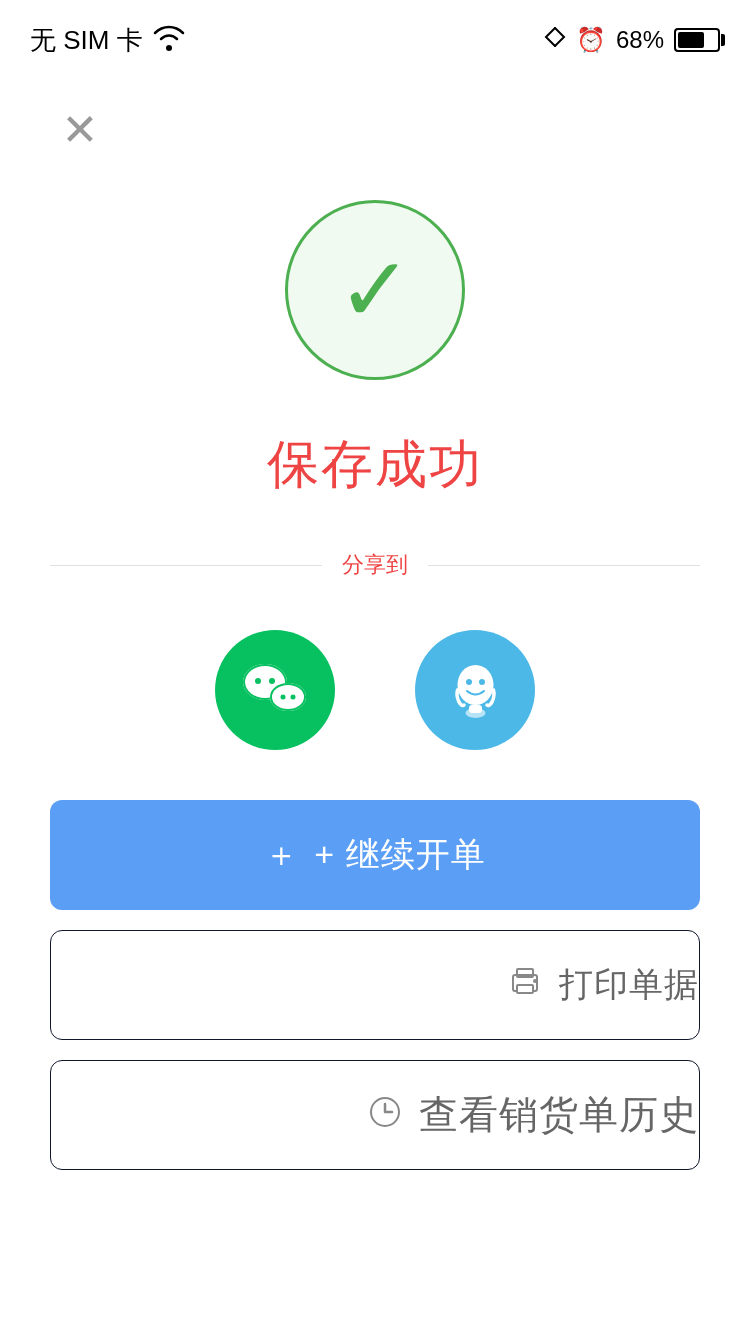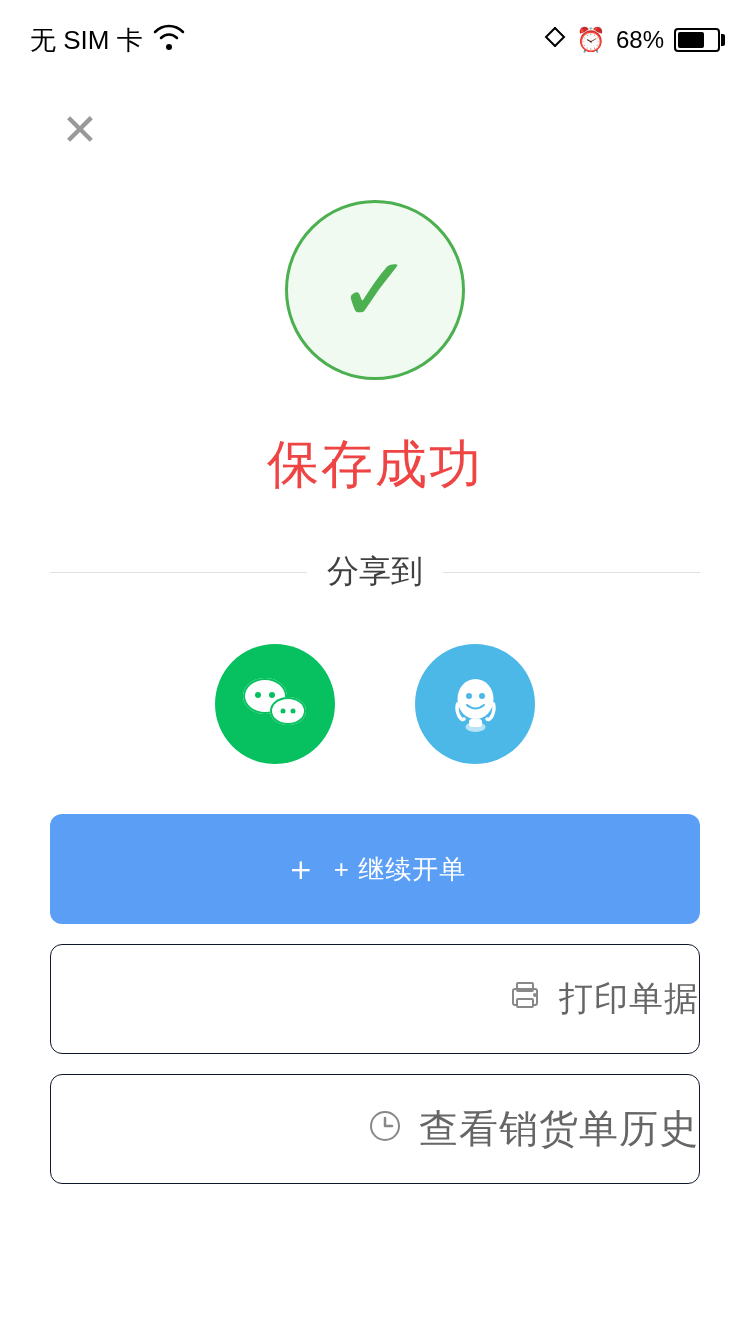--- a/index.html
+++ b/index.html
@@ -19,21 +19,21 @@
       height: 80px;
       display: flex;
       align-items: center;
       justify-content: space-between;
       padding: 0 30px;
       background: #fff;
     }
 
     .status-left {
       display: flex;
-      align-items: center;
+      align-items: flex-end;
       gap: 10px;
       font-size: 26px;
       color: #000;
       font-weight: 500;
     }
 
     .wifi-icon {
       display: inline-block;
       font-size: 26px;
     }
@@ -156,22 +156,22 @@
 
     .share-divider::before,
     .share-divider::after {
       content: '';
       flex: 1;
       height: 1px;
       background: #e0e0e0;
     }
 
     .share-label {
-      font-size: 32px;
-      color: #404040;
+      font-size: 22px;
+      color: #ef4444;
       padding: 0 20px;
     }
 
     .share-icons {
       display: flex;
       justify-content: center;
       gap: 80px;
     }
 
     .share-btn {
@@ -328,21 +328,21 @@
           <rect x="21" y="47" width="13" height="8" rx="3" fill="white"></rect>
         </svg>
       </button>
     </div>
   </div>
 
   <div class="action-buttons">
 
     <button class="action-btn btn-primary">
       <span class="btn-icon">＋</span>
-      <span style="font-size:26px;color:white;letter-spacing:1px;">+ 继续开单</span>
+      <span style="font-size:34px;color:white;letter-spacing:1px;">+ 继续开单</span>
     </button>
 
     <button class="action-btn btn-secondary">
       <span class="btn-icon-print">
         <svg width="36" height="36" viewBox="0 0 36 36" fill="none">
           <rect x="6" y="12" width="24" height="16" rx="2" stroke="#888" stroke-width="2" fill="none"></rect>
           <rect x="10" y="6" width="16" height="8" rx="1" stroke="#888" stroke-width="2" fill="none"></rect>
           <rect x="10" y="22" width="16" height="8" rx="1" stroke="#888" stroke-width="2" fill="white"></rect>
           <circle cx="28" cy="18" r="2" fill="#888"></circle>
         </svg>

